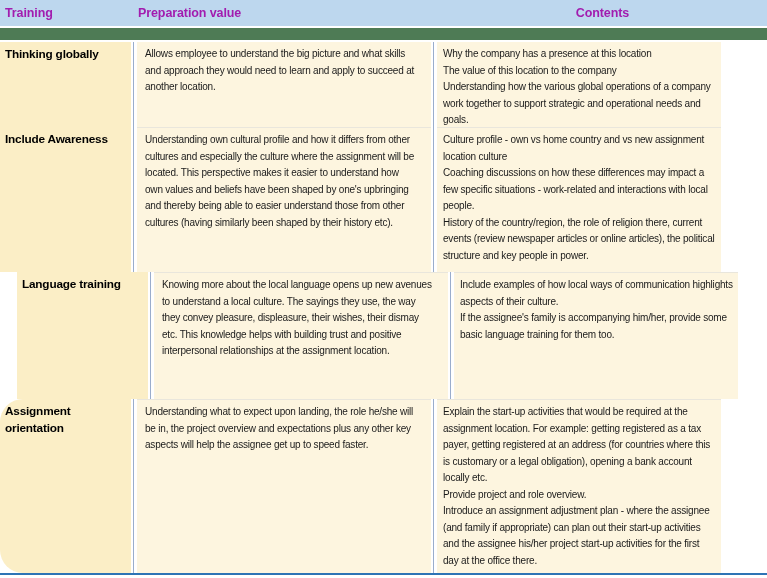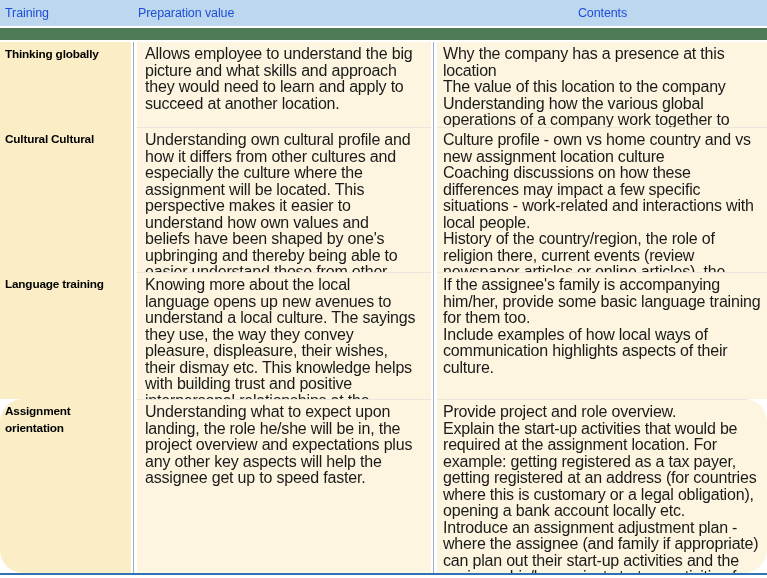--- a/index.html
+++ b/index.html
@@ -19,52 +19,52 @@
     font-family:"Liberation Sans",sans-serif;
     color:var(--text);
   }
   .doc-table{width:767px;}
 
   
   .header-row{
     display:flex;height:26px;background:var(--header_bg);
     align-items:center;
   }
-  .header-cell{font-weight:normal;font-size:12.5px;color:#1d4ed8;letter-spacing:-0.1px;}
+  .header-cell{font-weight:bold;font-size:12.5px;color:#a21caf;letter-spacing:-0.1px;}
   .hc-1{width:131px;padding-left:5px;}
   .hc-sp{width:6px;}
   .hc-2{width:294px;padding-left:1px;}
   .hc-3{width:330px;padding-left:1px;text-align:center;}
 
   .gap{height:2px;background:#fff;}
   .green-bar{height:12px;background:var(--separator_green);}
 
   
   .body-rows{display:block;}
   .t-row{display:flex;overflow:hidden;}
   .t-row:nth-child(1){height:85px;}
   .t-row:nth-child(2){height:145px;}
-  .t-row:nth-child(3){height:127px;}
+  .t-row:nth-child(3){height:127px;margin-left:17px;}
   .t-row:nth-child(4){height:174px;border-radius:23px;}
 
-  .cell{overflow:hidden;font-size:16px;line-height:16.5px;letter-spacing:-0.2px;}
+  .cell{overflow:hidden;font-size:10px;line-height:16.5px;letter-spacing:-0.2px;}
   .cell-training{
     width:131px;background:var(--training_col_bg);
     padding:4px 8px 0 5px;font-weight:bold;color:#000;font-size:11.8px;
   }
   .v-divider{
     width:6px;flex:0 0 6px;
     background:linear-gradient(to right,#fff 2px,var(--divider_line) 2px,var(--divider_line) 3px,#fff 3px);
   }
   .cell-prep{
     width:294px;background:var(--content_col_bg);
     padding:4px 14px 0 8px;
   }
   .cell-contents{
-    width:330px;background:var(--content_col_bg);
+    width:284px;background:var(--content_col_bg);
     padding:4px 4px 0 6px;
   }
   .t-row + .t-row .cell-prep,
   .t-row + .t-row .cell-contents{border-top:1px solid var(--row_separator);}
 
   .bottom-line{height:2px;background:var(--bottom_border);}
 </style>
 </head>
 <body>
 
@@ -89,49 +89,49 @@
     <div class="cell cell-prep">Allows employee to understand the big picture and what skills and approach they would need to learn and apply to succeed at another location.</div>
     <div class="v-divider"></div>
     <div class="cell cell-contents">
           <div>Why the company has a presence at this location</div>
           <div>The value of this location to the company</div>
           <div>Understanding how the various global operations of a company work together to support strategic and operational needs and goals.</div>
         </div>
   </div>
 
   <div class="t-row">
-    <div class="cell cell-training">Cultural Cultural</div>
+    <div class="cell cell-training">Include Awareness</div>
     <div class="v-divider"></div>
     <div class="cell cell-prep">Understanding own cultural profile and how it differs from other cultures and especially the culture where the assignment will be located. This perspective makes it easier to understand how own values and beliefs have been shaped by one's upbringing and thereby being able to easier understand those from other cultures (having similarly been shaped by their history etc).</div>
     <div class="v-divider"></div>
     <div class="cell cell-contents">
           <div>Culture profile - own vs home country and vs new assignment location culture</div>
           <div>Coaching discussions on how these differences may impact a few specific situations - work-related and interactions with local people.</div>
           <div>History of the country/region, the role of religion there, current events (review newspaper articles or online articles), the political structure and key people in power.</div>
         </div>
   </div>
 
   <div class="t-row">
     <div class="cell cell-training">Language training</div>
     <div class="v-divider"></div>
     <div class="cell cell-prep">Knowing more about the local language opens up new avenues to understand a local culture. The sayings they use, the way they convey pleasure, displeasure, their wishes, their dismay etc. This knowledge helps with building trust and positive interpersonal relationships at the assignment location.</div>
     <div class="v-divider"></div>
     <div class="cell cell-contents">
+          <div>Include examples of how local ways of communication highlights aspects of their culture.</div>
           <div>If the assignee's family is accompanying him/her, provide some basic language training for them too.</div>
-          <div>Include examples of how local ways of communication highlights aspects of their culture.</div>
         </div>
   </div>
 
   <div class="t-row">
     <div class="cell cell-training">Assignment orientation</div>
     <div class="v-divider"></div>
     <div class="cell cell-prep">Understanding what to expect upon landing, the role he/she will be in, the project overview and expectations plus any other key aspects will help the assignee get up to speed faster.</div>
     <div class="v-divider"></div>
     <div class="cell cell-contents">
+          <div>Explain the start-up activities that would be required at the assignment location. For example: getting registered as a tax payer, getting registered at an address (for countries where this is customary or a legal obligation), opening a bank account locally etc.</div>
           <div>Provide project and role overview.</div>
-          <div>Explain the start-up activities that would be required at the assignment location. For example: getting registered as a tax payer, getting registered at an address (for countries where this is customary or a legal obligation), opening a bank account locally etc.</div>
           <div>Introduce an assignment adjustment plan - where the assignee (and family if appropriate) can plan out their start-up activities and the assignee his/her project start-up activities for the first day at the office there.</div>
         </div>
   </div>
 </div>
 
   <div class="bottom-line"></div>
 </div>
 
 </body></html>

